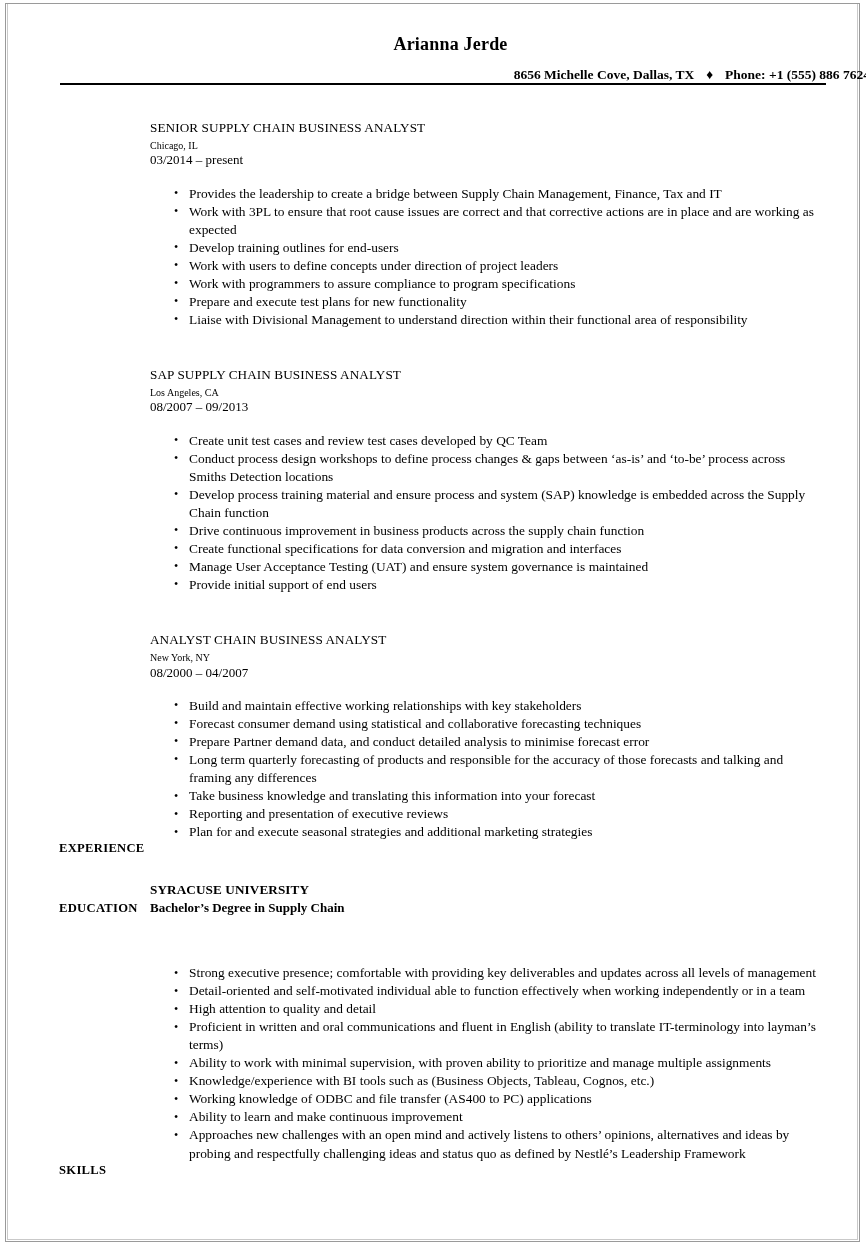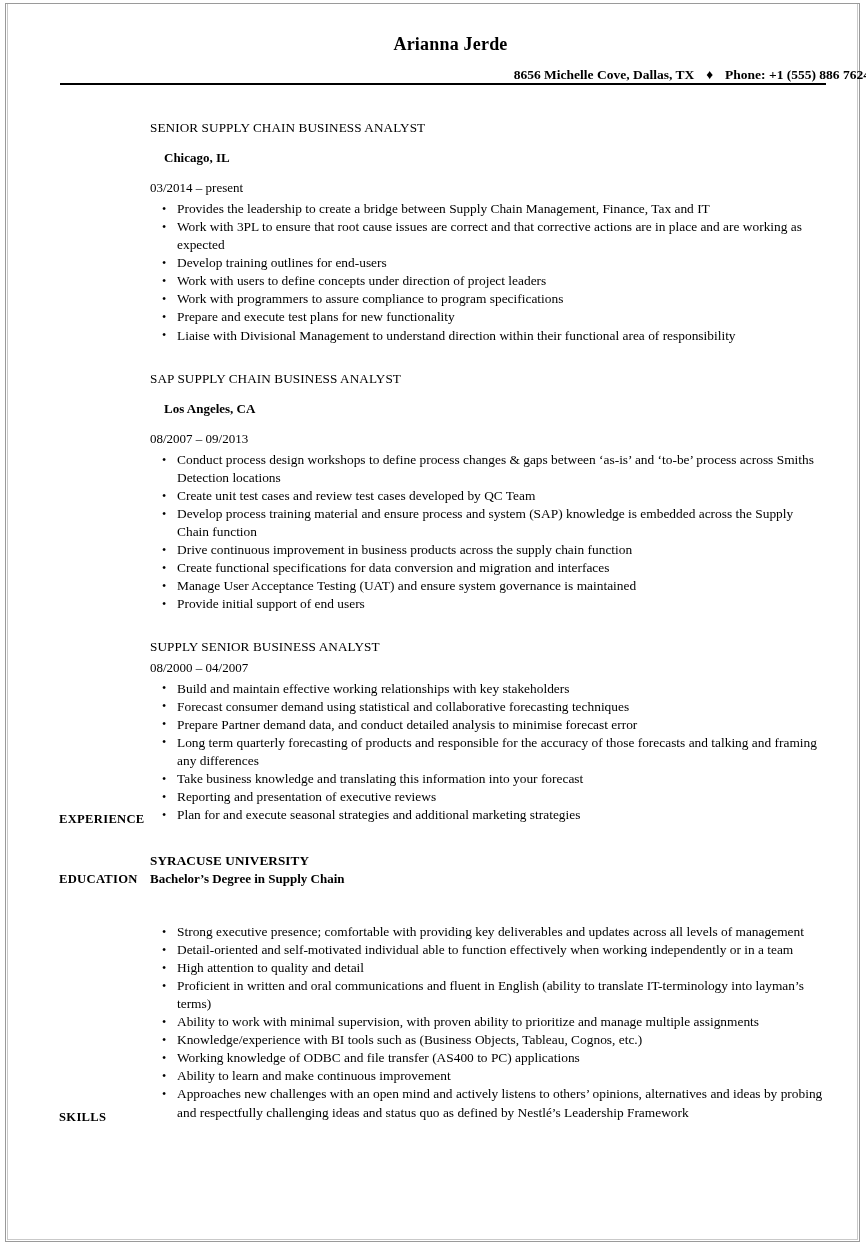--- a/index.html
+++ b/index.html
@@ -107,34 +107,34 @@
 
   .job { margin-bottom: 0; }
   .job-title {
     font-weight: normal;
     font-size: 13.2px;
     letter-spacing: 0.1px;
     line-height: 1.3;
     margin: 0 0 4px 0;
   }
   .job-loc {
-    font-weight: bold;
-    font-size: 13px;
+    font-weight: normal;
+    font-size: 10px;
     line-height: 1.25;
-    margin: 14px;
+    margin: 0;
   }
   .job-dates {
     font-size: 13px;
     line-height: 1.25;
     margin: 0 0 1px 0;
   }
 
   ul.bullets {
     list-style: none;
-    margin: 4px;
+    margin: 16px;
     padding: 0;
   }
   ul.bullets > li {
     position: relative;
     padding-left: 23px;
     font-size: 13.4px;
     line-height: 1.345;
     margin: 0;
   }
   ul.bullets > li::before {
@@ -203,34 +203,35 @@
           </ul>
         </div>
 
         <div class="gap-job"></div>
 
         <div class="job">
           <div class="job-title">SAP SUPPLY CHAIN BUSINESS ANALYST</div>
           <div class="job-loc">Los Angeles, CA</div>
           <div class="job-dates">08/2007 – 09/2013</div>
           <ul class="bullets">
+            <li>Create unit test cases and review test cases developed by QC Team</li>
             <li>Conduct process design workshops to define process changes &amp; gaps between ‘as-is’ and ‘to-be’ process across Smiths Detection locations</li>
-            <li>Create unit test cases and review test cases developed by QC Team</li>
             <li>Develop process training material and ensure process and system (SAP) knowledge is embedded across the Supply Chain function</li>
             <li>Drive continuous improvement in business products across the supply chain function</li>
             <li>Create functional specifications for data conversion and migration and interfaces</li>
             <li>Manage User Acceptance Testing (UAT) and ensure system governance is maintained</li>
             <li>Provide initial support of end users</li>
           </ul>
         </div>
 
         <div class="gap-job"></div>
 
         <div class="job">
-          <div class="job-title">SUPPLY SENIOR BUSINESS ANALYST</div>
+          <div class="job-title">ANALYST CHAIN BUSINESS ANALYST</div>
+          <div class="job-loc">New York, NY</div>
           <div class="job-dates">08/2000 – 04/2007</div>
           <ul class="bullets">
             <li>Build and maintain effective working relationships with key stakeholders</li>
             <li>Forecast consumer demand using statistical and collaborative forecasting techniques</li>
             <li>Prepare Partner demand data, and conduct detailed analysis to minimise forecast error</li>
             <li>Long term quarterly forecasting of products and responsible for the accuracy of those forecasts and talking and framing any differences</li>
             <li>Take business knowledge and translating this information into your forecast</li>
             <li>Reporting and presentation of executive reviews</li>
             <li>Plan for and execute seasonal strategies and additional marketing strategies</li>
           </ul>

